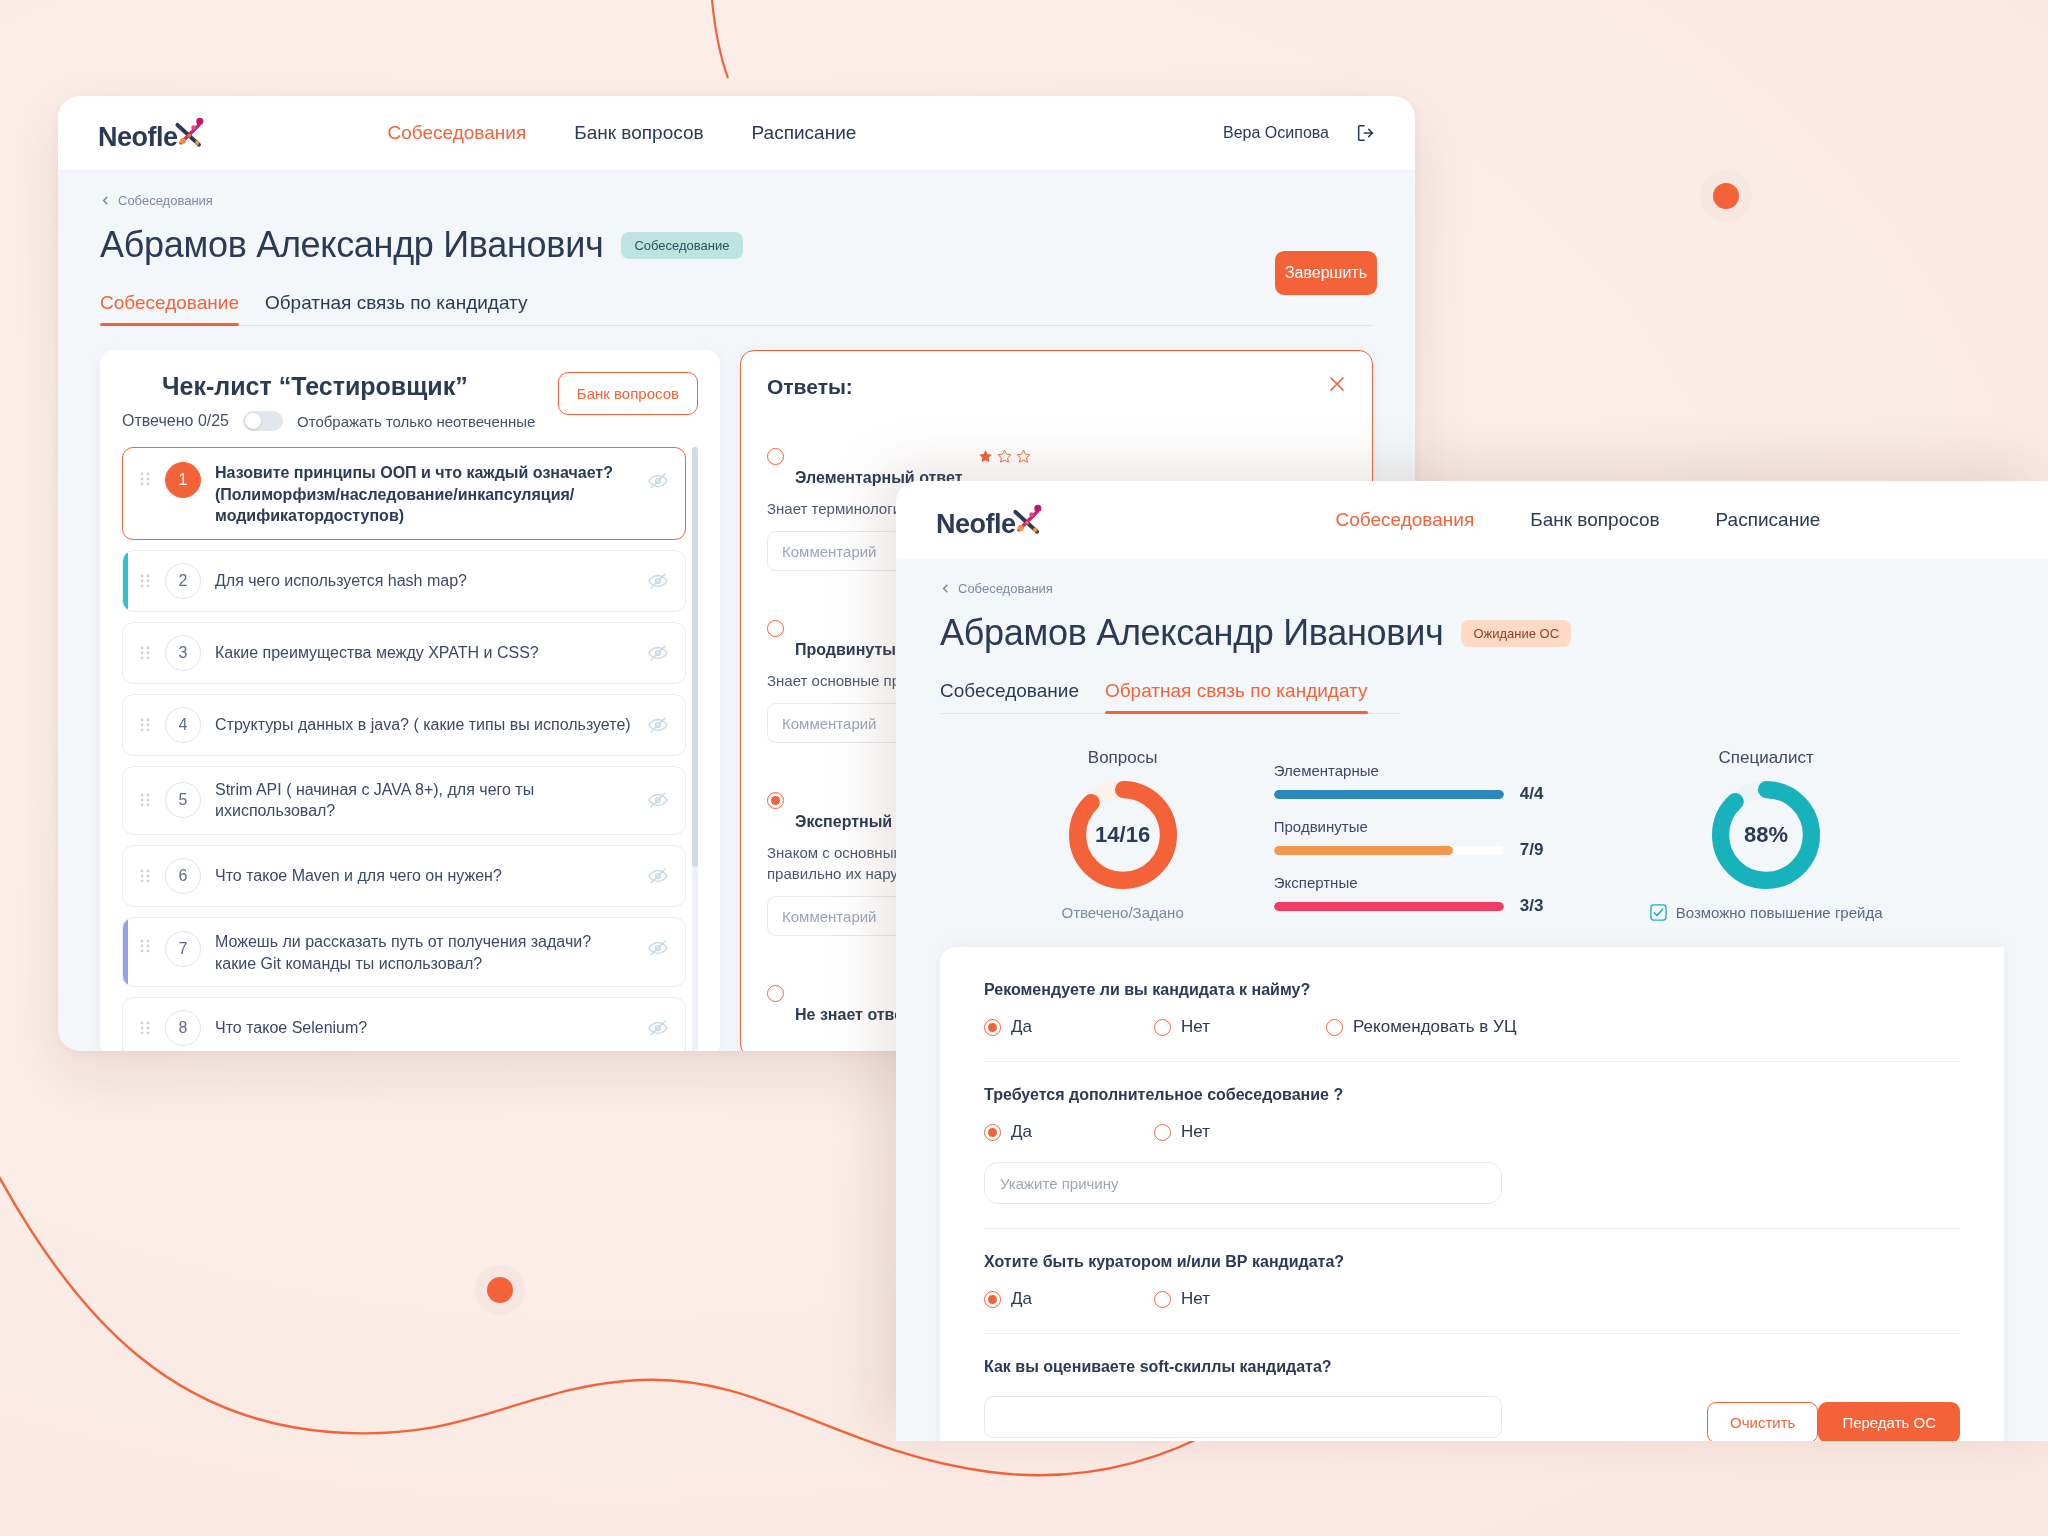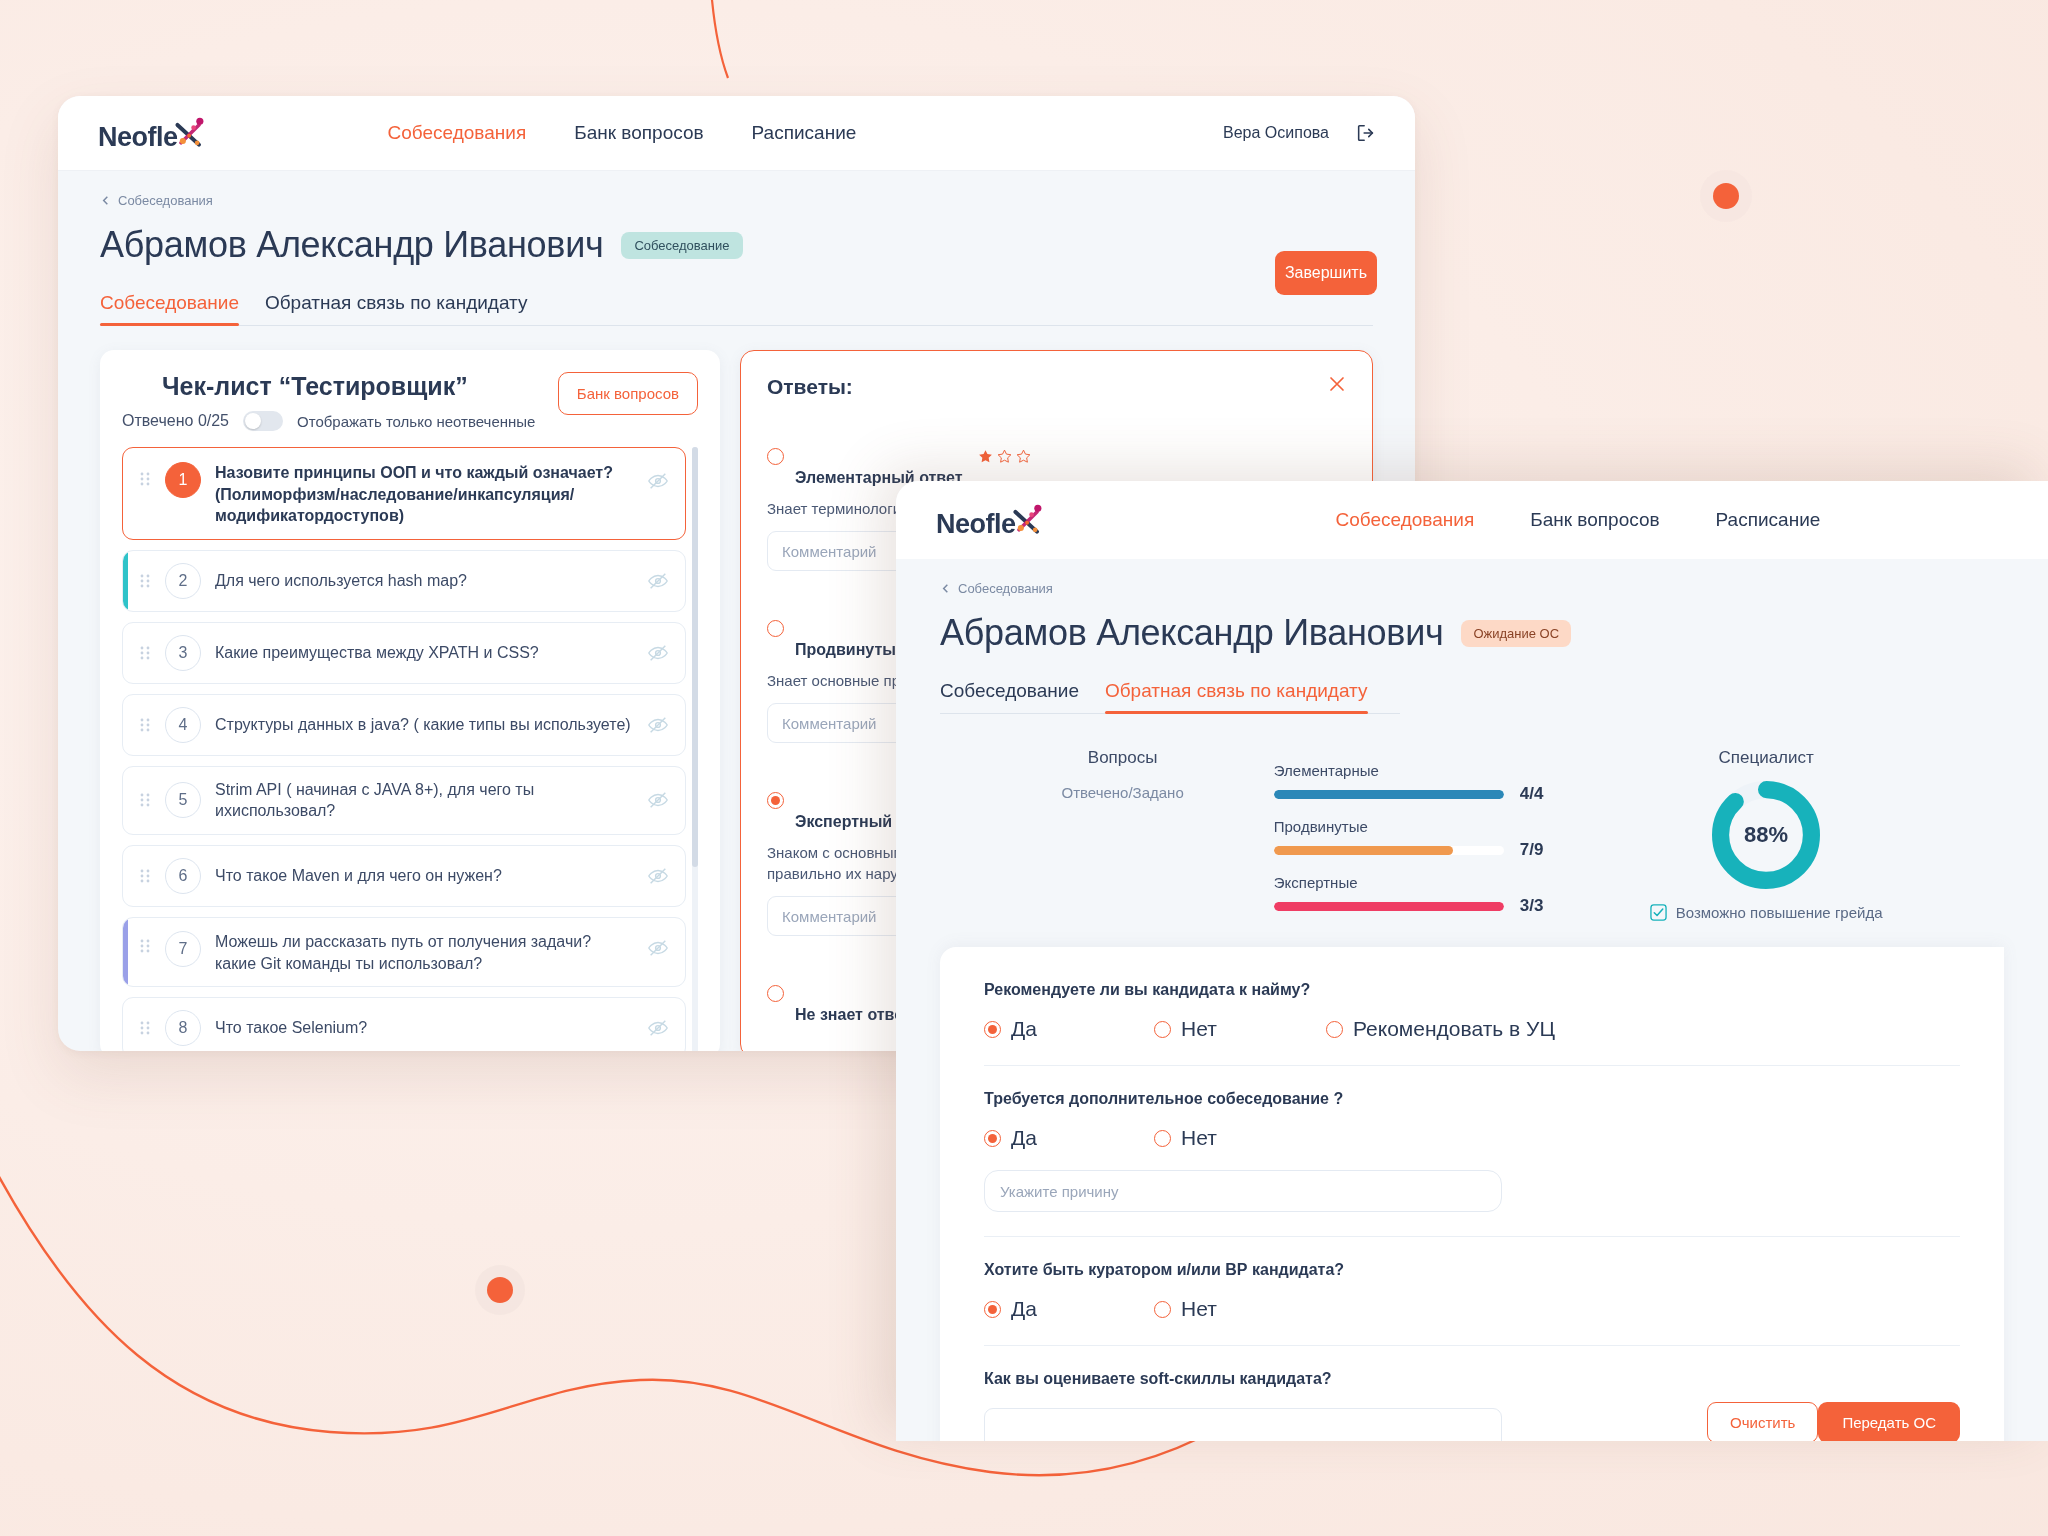--- a/index.html
+++ b/index.html
@@ -188,21 +188,21 @@
   .form-card {
     margin: 26px 0 0 0; background: #fff; border-radius: 16px 0 0 0;
     box-shadow: 0 -2px 16px rgba(110,120,140,.08);
     padding: 34px 44px 0 44px; height: 520px; position: relative; overflow: hidden;
   }
   .fq { font-size: 16px; color: #2b3a55; font-weight: 700; }
   .fopts { display: flex; gap: 0; margin-top: 18px; }
   .fopt { display: flex; align-items: center; gap: 10px; cursor: pointer; }
   .fopt:nth-child(1) { width: 170px; }
   .fopt:nth-child(2) { width: 172px; }
-  .fopt-lbl { font-size: 21px; color: #2b3a55; }
+  .fopt-lbl { font-size: 17px; color: #2b3a55; }
   .hr { height: 1px; background: #eaeff5; margin: 24px 0; }
   .reason {
     margin-top: 20px; width: 518px; height: 42px; border: 1px solid #e4eaf2; border-radius: 14px;
     display: flex; align-items: center; padding: 0 15px; color: #9aa6ba; font-size: 15px; cursor: text;
   }
   .softbox {
     margin-top: 20px; width: 518px; height: 42px; border: 1px solid #e4eaf2; border-radius: 9px;
   }
   .form-actions {
     position: absolute; right: 44px; bottom: 24px; display: flex;  padding-left: 16px;
@@ -577,20 +577,27 @@
 
       <div class="tabs" style="width:460px;">
         <div class="tab">Собеседование</div>
         <div class="tab active">Обратная связь по кандидату</div>
       </div>
 
       <div class="stats">
 
         <div class="donut-box">
           <div class="donut-cap">Вопросы</div>
+          <div class="donut-wrap">
+            <svg viewBox="0 0 42 42" width="120" height="120">
+              <circle cx="21" cy="21" r="15.9" fill="none" stroke="#fdf0e9" stroke-width="6"></circle>
+              <circle cx="21" cy="21" r="15.9" fill="none" stroke="#f4623a" stroke-width="6" stroke-dasharray="87.5 12.5" stroke-dashoffset="25" stroke-linecap="round"></circle>
+            </svg>
+            <div class="donut-val">14/16</div>
+          </div>
           <div class="donut-sub">Отвечено/Задано</div>
         </div>
 
         <div class="bars">
           <div class="bar-item">
             <div class="bar-lbl">Элементарные</div>
             <div class="bar-line">
               <div class="bar-track">
                 <div class="bar-fill" style="width:100%;background:#2b88b8;"></div>
               </div>

